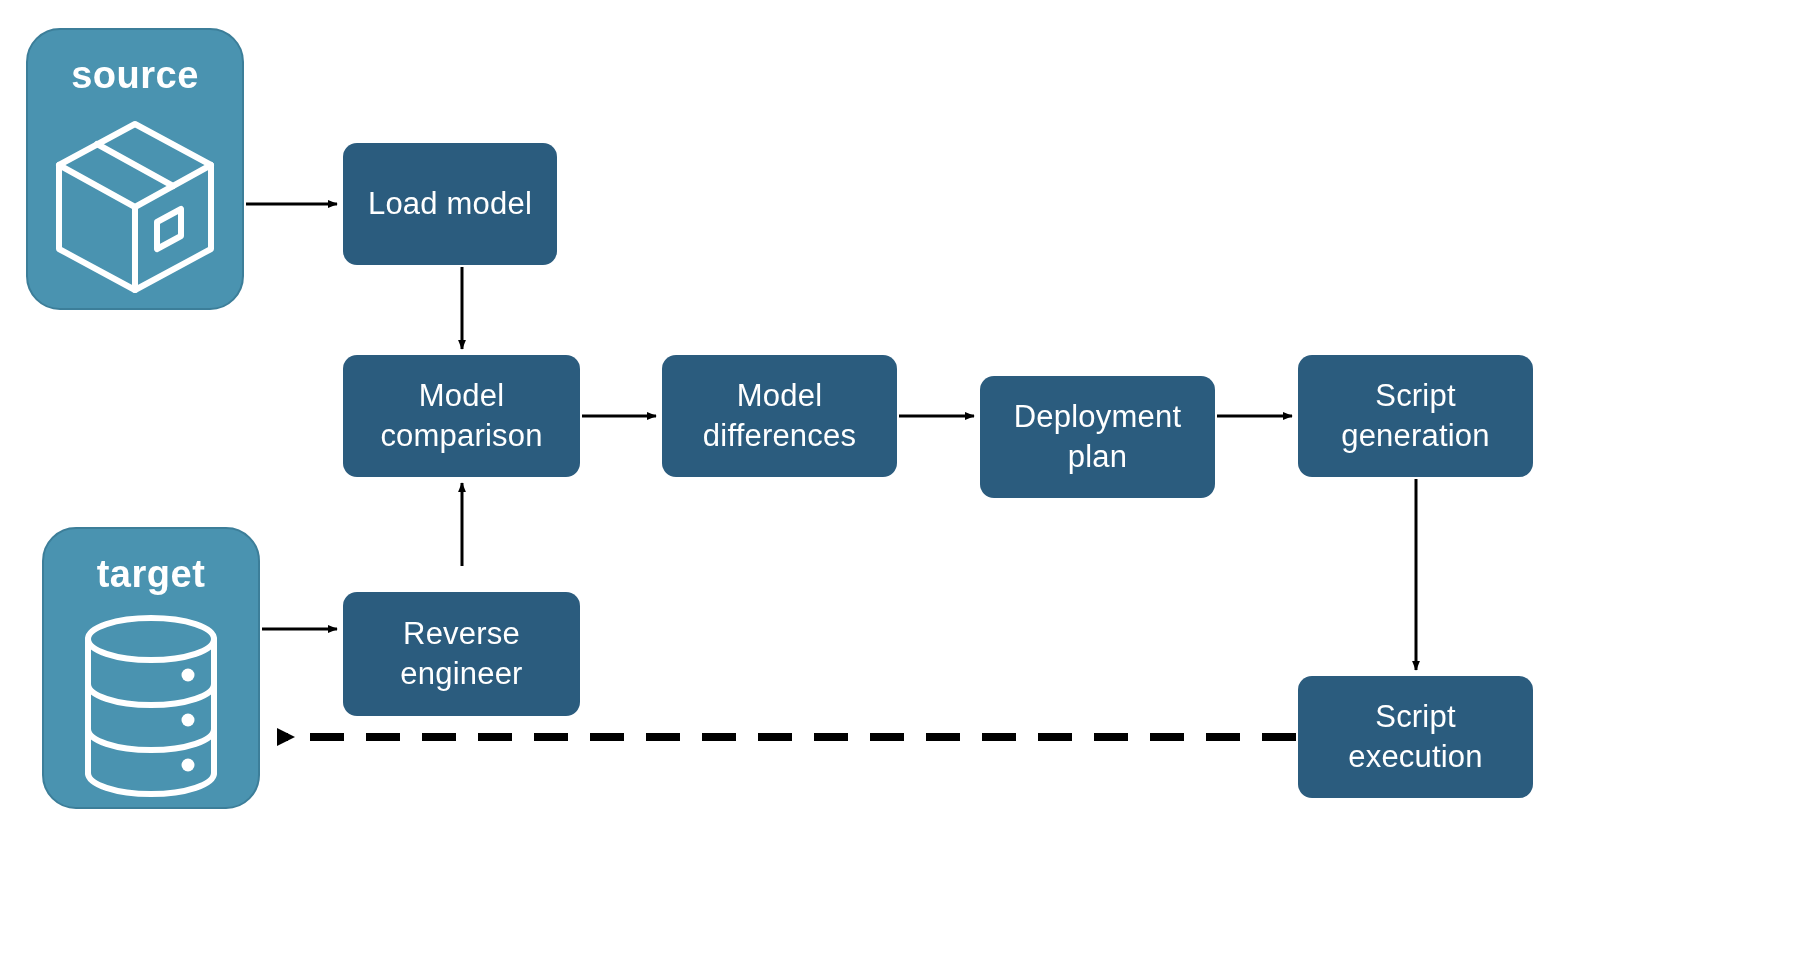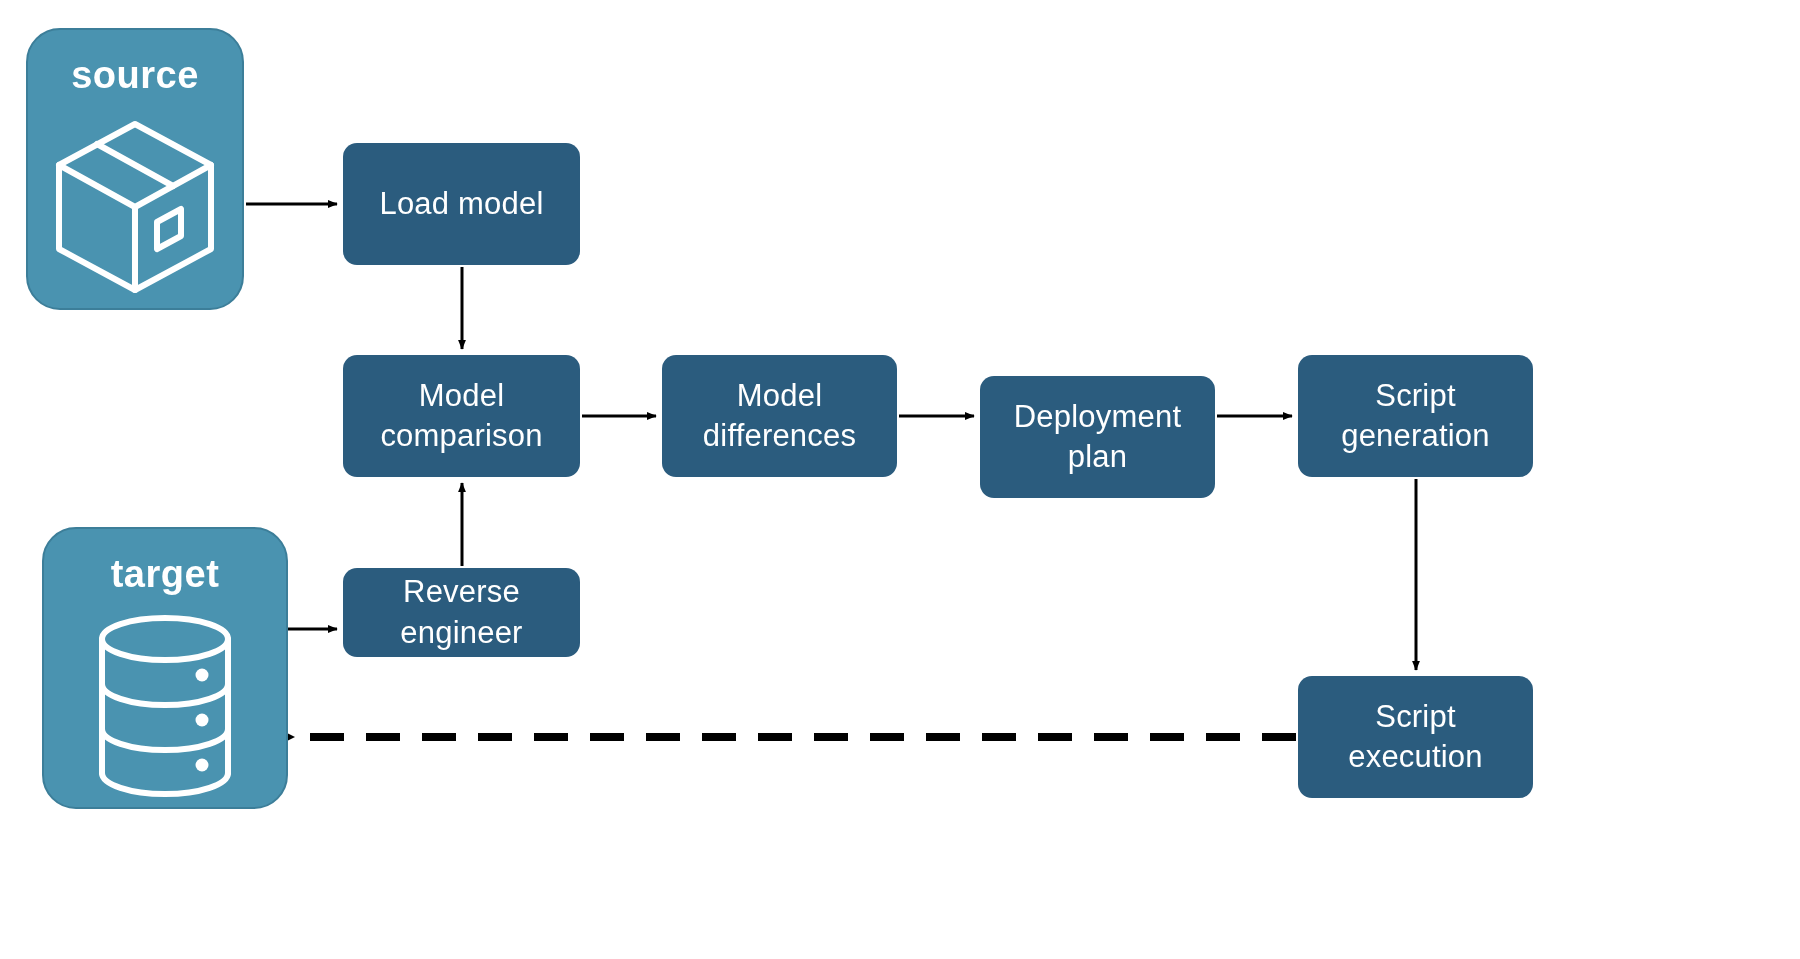--- a/index.html
+++ b/index.html
@@ -114,40 +114,40 @@
           <path d="M10 47 L86 6 L162 47 L162 131 L86 172 L10 131 Z"></path>
           <path d="M10 47 L86 89 L162 47"></path>
           <path d="M86 89 L86 172"></path>
           <path d="M48 26 L124 68"></path>
           <path d="M108 104 L132 91 L132 118 L108 131 Z"></path>
         </g>
       </svg>
     </div>
   </div>
 
-  <div class="node endpoint" style="left:42px; top:527px; width:246px; height:282px;">
+  <div class="node endpoint" style="left:42px; top:527px; width:218px; height:282px;">
     <div class="ep-label">target</div>
     <div class="ep-icon">
       <svg width="150" height="186" viewBox="0 0 150 186" xmlns="http://www.w3.org/2000/svg">
         <g fill="none" stroke="#ffffff" stroke-width="6" stroke-linejoin="round" stroke-linecap="round">
           <ellipse cx="75" cy="26" rx="63" ry="21"></ellipse>
           <path d="M12 26 L12 160"></path>
           <path d="M138 26 L138 160"></path>
           <path d="M12 160 A63 21 0 0 0 138 160"></path>
           <path d="M12 71 A63 21 0 0 0 138 71"></path>
           <path d="M12 116 A63 21 0 0 0 138 116"></path>
         </g>
         <circle cx="112" cy="62" r="6.5" fill="#ffffff"></circle>
         <circle cx="112" cy="107" r="6.5" fill="#ffffff"></circle>
         <circle cx="112" cy="152" r="6.5" fill="#ffffff"></circle>
       </svg>
     </div>
   </div>
 
-  <div class="node proc" style="left:343px; top:143px; width:237px; height:122px;text-align:center;">
+  <div class="node proc" style="left:343px; top:143px; width:214px; height:122px;text-align:center;">
     <span class="proc-label">Load model</span>
   </div>
 
   <div class="node proc" style="left:343px; top:355px; width:237px; height:122px;">
     <span class="proc-label">Model
 comparison</span>
   </div>
 
   <div class="node proc" style="left:662px; top:355px; width:235px; height:122px;">
     <span class="proc-label">Model
@@ -157,21 +157,21 @@
   <div class="node proc" style="left:980px; top:376px; width:235px; height:122px;">
     <span class="proc-label">Deployment
 plan</span>
   </div>
 
   <div class="node proc" style="left:1298px; top:355px; width:235px; height:122px;">
     <span class="proc-label">Script
 generation</span>
   </div>
 
-  <div class="node proc" style="left:343px; top:568px; width:237px; height:89px;">
+  <div class="node proc" style="left:343px; top:592px; width:237px; height:124px;">
     <span class="proc-label">Reverse
 engineer</span>
   </div>
 
   <div class="node proc" style="left:1298px; top:676px; width:235px; height:122px;">
     <span class="proc-label">Script
 execution</span>
   </div>
 
 </div>

